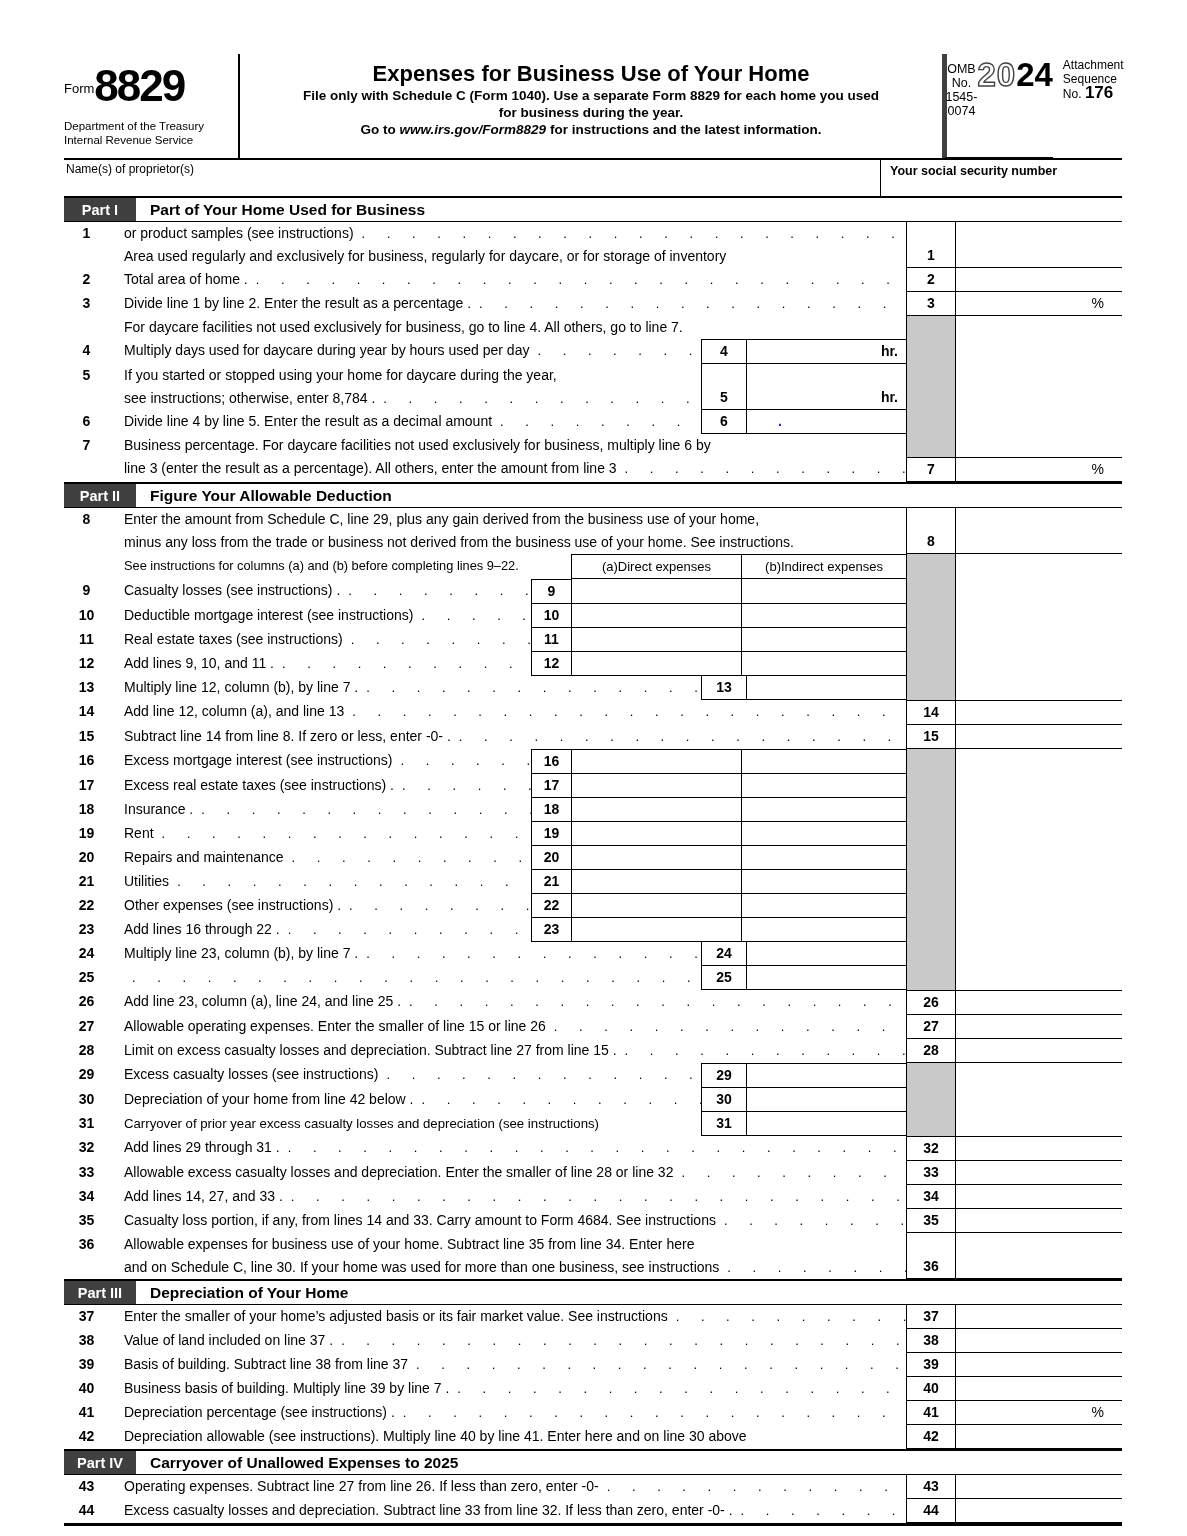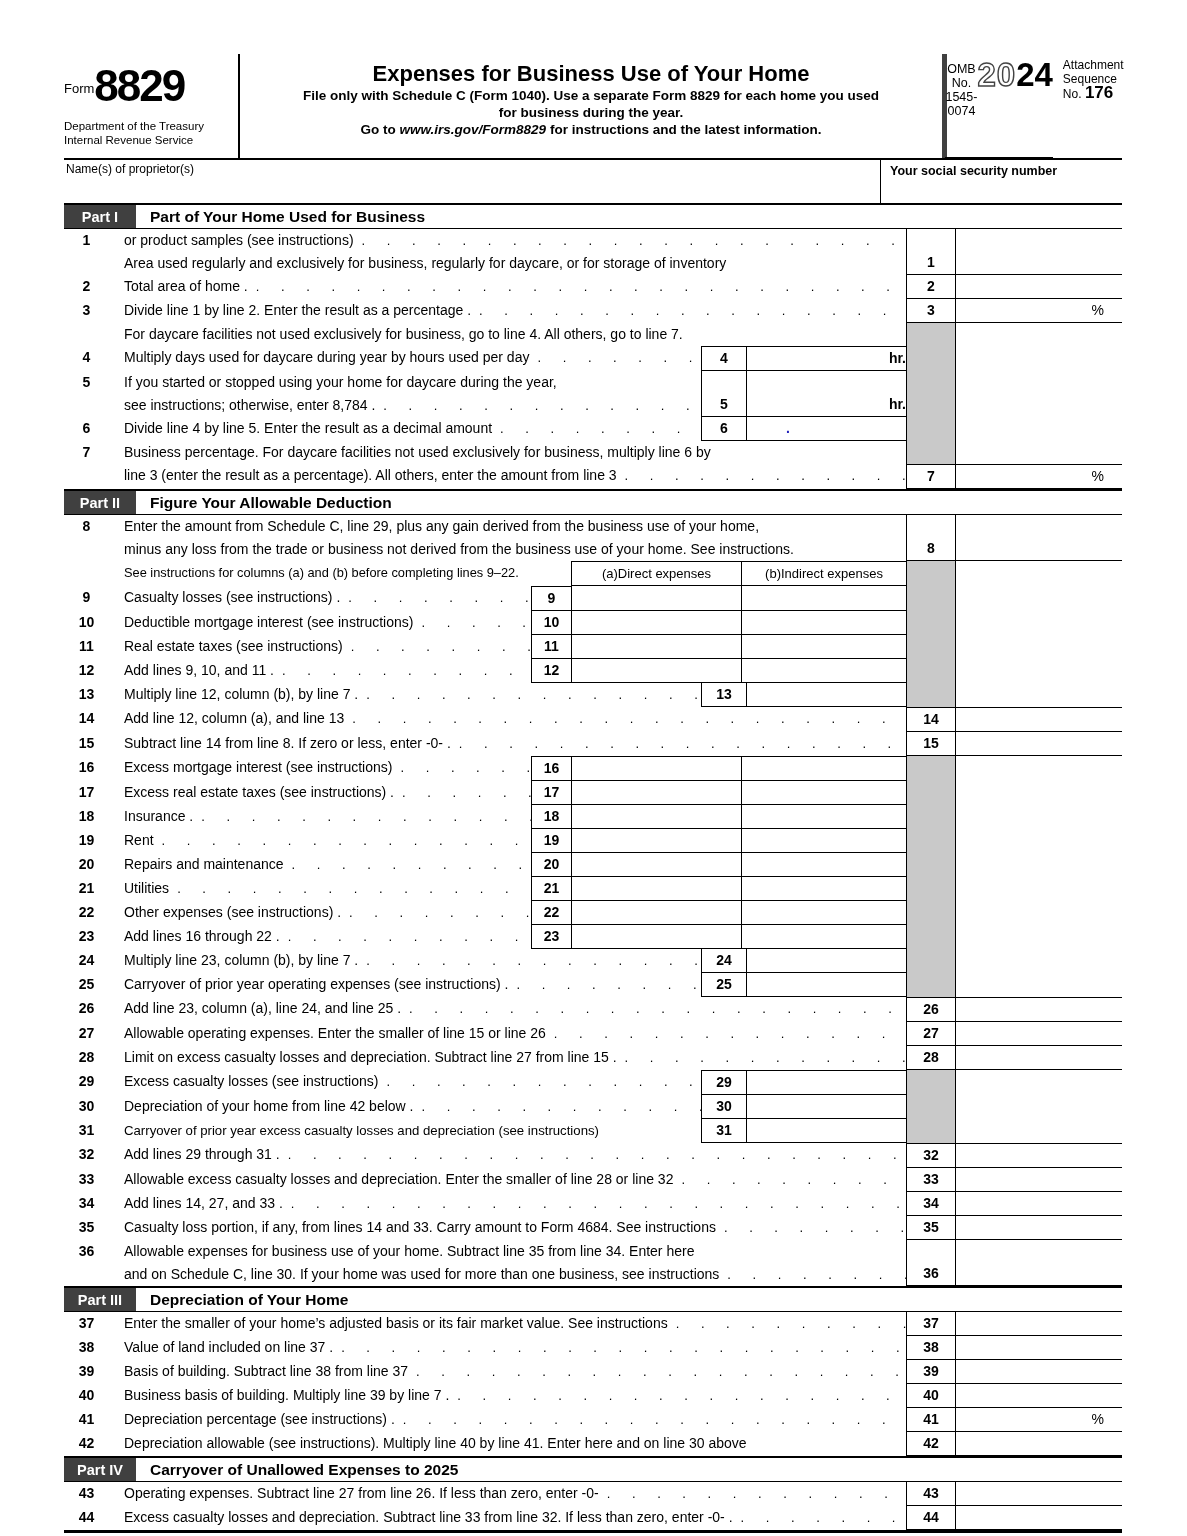--- a/index.html
+++ b/index.html
@@ -18,21 +18,21 @@
   .h-sub{font-size:13.5px;font-weight:bold;line-height:17px;}
   .h-sub i{font-style:italic;}
   .hdr-right{width:180px;border-left:5px solid #404040;box-sizing:border-box;display:flex;flex-direction:row;justify-content:center;}
   .omb{font-size:12.5px;text-align:center;padding:8px 0 5px;border-bottom:1.5px solid #000;}
   .year{text-align:center;font-size:33px;font-weight:bold;border-bottom:1.5px solid #000;padding:3px 0 1px;line-height:36px;}
   .y-out{color:#fff;-webkit-text-stroke:1.4px #444;letter-spacing:1px;}
   .attach{font-size:12px;line-height:13.5px;padding:5px 0 0 10px;}
   .attach-no{font-size:17px;font-weight:bold;}
 
   
-  .namerow{display:flex;height:43px;}
+  .namerow{display:flex;height:36px;}
   .name-cell{flex:1;font-size:12px;padding:2px 0 0 2px;}
   .ssn-cell{width:242px;border-left:1.5px solid #000;box-sizing:border-box;
             font-size:12.5px;font-weight:bold;padding:4px 0 0 9px;}
 
   
   .partbar{display:flex;align-items:stretch;border-top:2.5px solid #000;border-bottom:1px solid #000;height:23px;}
   .parttag{background:#404040;color:#fff;font-weight:bold;font-size:14.5px;display:flex;
            align-items:center;justify-content:center;padding:0 10px;min-width:52px;}
   .parttitle{font-weight:bold;font-size:15.5px;margin-left:14px;display:flex;align-items:center;}
 
@@ -50,21 +50,21 @@
   .nb{flex:none;border-left:1px solid #000;border-bottom:1px solid #000;box-sizing:border-box;
       font-weight:bold;display:flex;align-items:flex-end;justify-content:center;}
   .nbF{width:50px;border-right:1px solid #000;}
   .nbE{width:40px;}
   .nbI{width:45px;}
   .amt{width:166px;flex:none;border-bottom:1px solid #000;box-sizing:border-box;
        display:flex;align-items:flex-end;justify-content:flex-end;padding-right:18px;}
   .colA{width:170px;flex:none;border-left:1px solid #000;border-bottom:1px solid #000;box-sizing:border-box;}
   .colB{width:165px;flex:none;border-left:1px solid #000;border-bottom:1px solid #000;box-sizing:border-box;}
   .valI{width:160px;flex:none;border-left:1px solid #000;border-bottom:1px solid #000;box-sizing:border-box;
-        display:flex;align-items:flex-end;justify-content:flex-end;padding-right:0;}
+        display:flex;align-items:flex-end;justify-content:flex-end;padding-right:8px;}
   .gray{width:50px;flex:none;background:#c9c9c9;border-left:1px solid #000;border-right:1px solid #000;box-sizing:border-box;}
   .blank{width:166px;flex:none;}
   .sp40{width:40px;flex:none;}
   .bt{border-top:1px solid #000;}
   .bold{font-weight:normal;}
   .hd{display:flex;align-items:center;justify-content:center;font-size:13px;}
   .small{font-size:12.8px;}
   .sm2{font-size:13.2px;}
   .bluedot{color:#2222bb;font-weight:bold;padding-right:116px;}
   .hrlab{font-weight:bold;}
@@ -494,21 +494,20 @@
     <div class="nb nbI">
           <span>24</span>
         </div>
     <div class="valI"></div>
     <div class="gray"></div>
     <div class="blank"></div>
   </div>
   <div class="frow">
     <div class="n">25</div>
     <div class="lab">
-          <span class="tx">Carryover of prior year operating expenses (see instructions) .</span>
           <span class="leader"></span>
         </div>
     <div class="nb nbI">
           <span>25</span>
         </div>
     <div class="valI"></div>
     <div class="gray"></div>
     <div class="blank"></div>
   </div>
 

